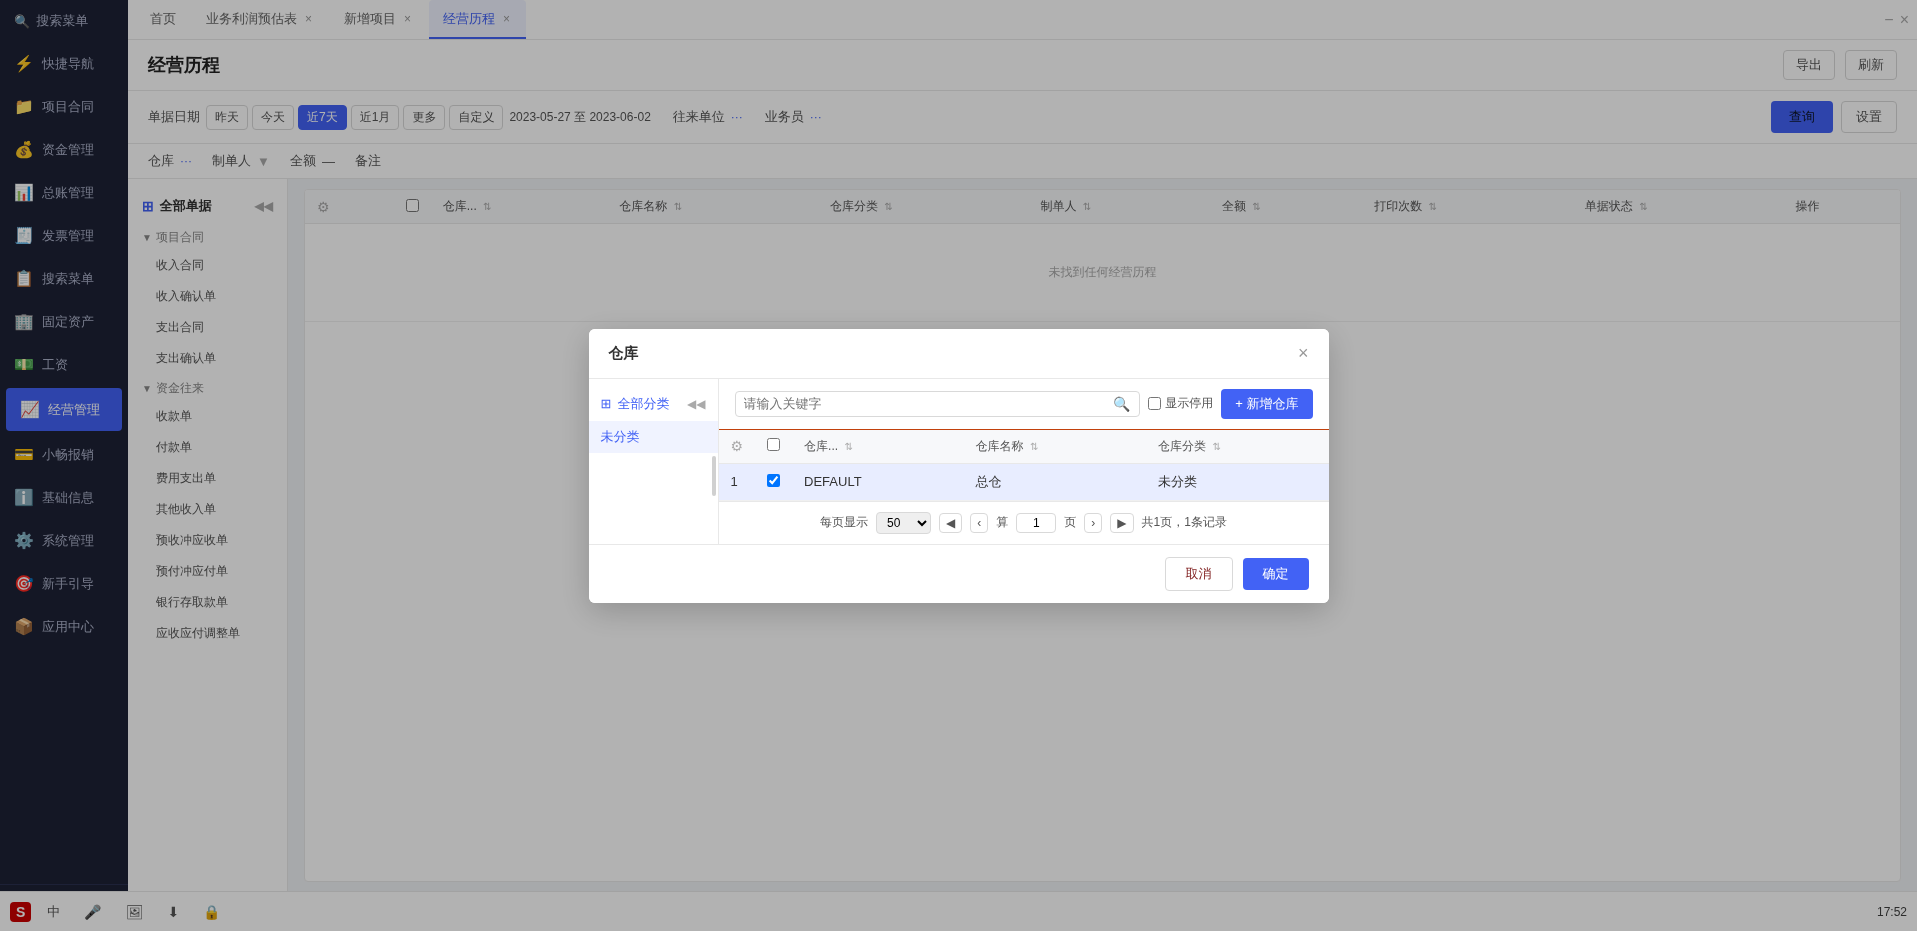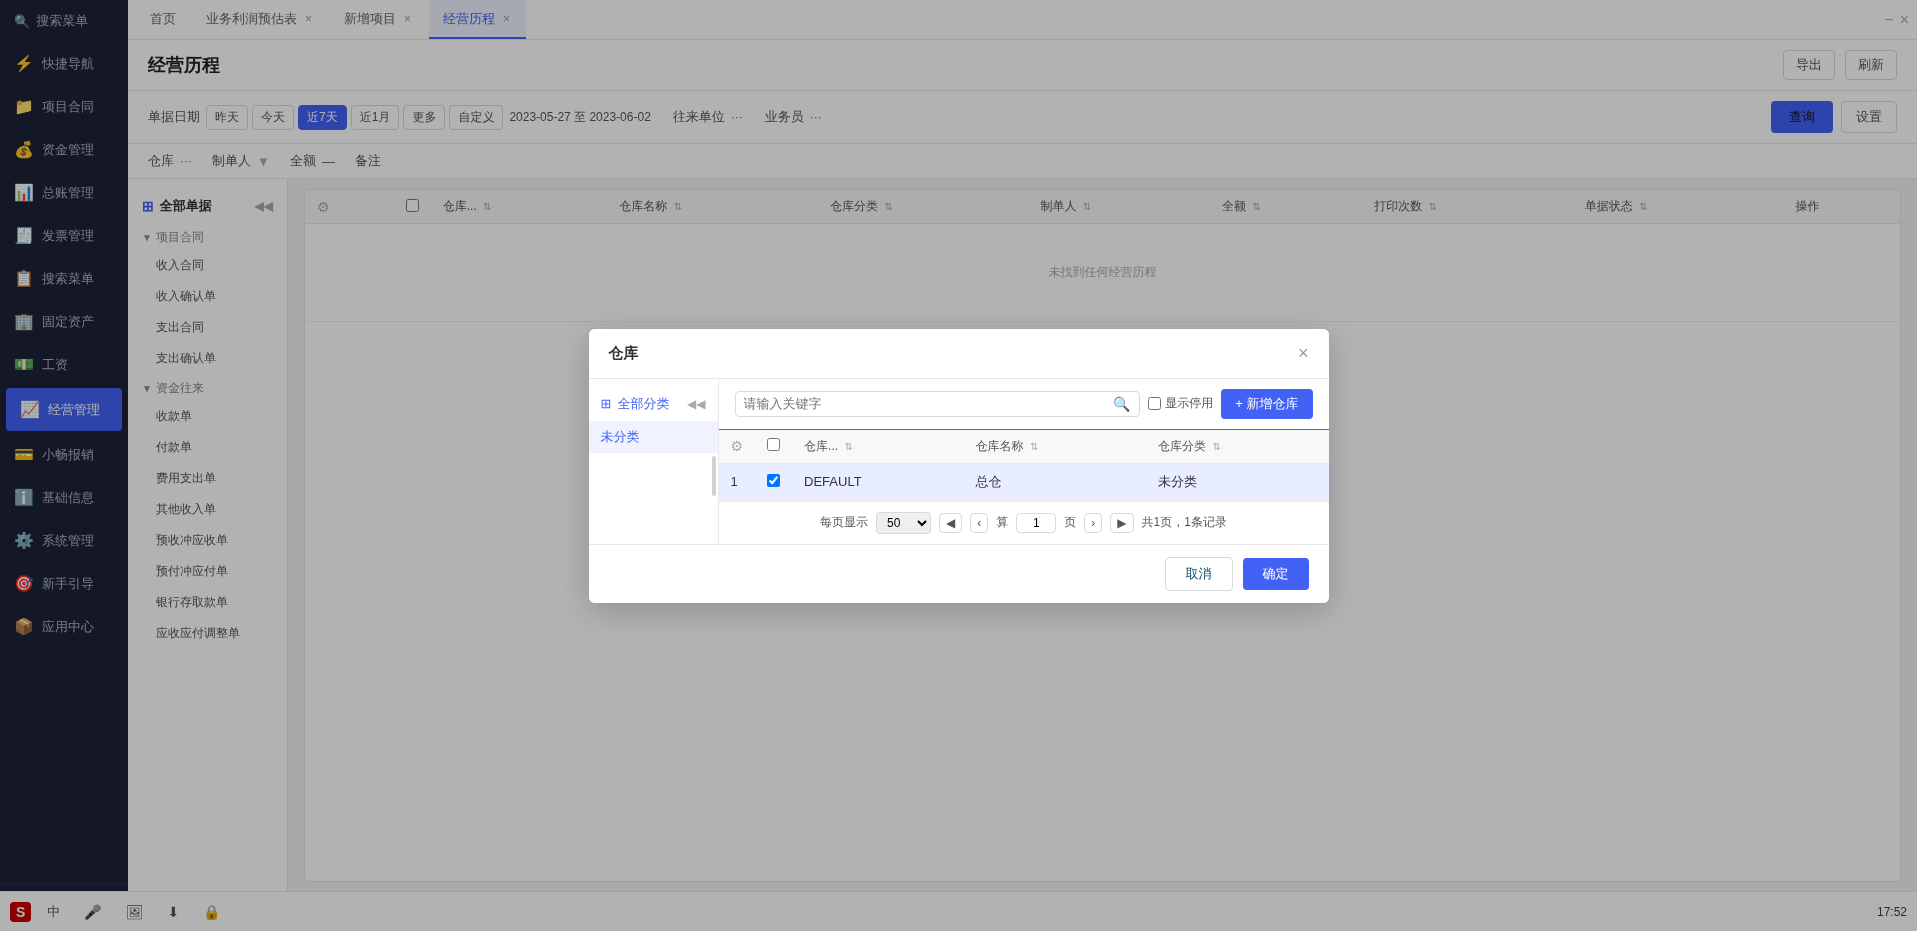--- a/index.html
+++ b/index.html
@@ -201,21 +201,21 @@
       display: flex; align-items: center; justify-content: center; gap: 8px;
       padding: 10px 16px; border-top: 1px solid #e8e8e8; font-size: 12px; color: #555;
     }
     .modal-page-nav { background: none; border: 1px solid #d9d9d9; border-radius: 4px; padding: 2px 6px; cursor: pointer; color: #555; font-size: 12px; }
     .modal-page-input { border: 1px solid #d9d9d9; border-radius: 4px; width: 40px; text-align: center; padding: 2px; font-size: 12px; }
     .modal-footer {
       display: flex; align-items: center; justify-content: flex-end; gap: 10px;
       padding: 12px 20px; border-top: 1px solid #e8e8e8; background: #fff;
     }
     .btn-cancel {
-      background: #fff; border: 1px solid #d9d9d9; color: #0c4a6e; border-radius: 4px;
+      background: #fff; border: 1px solid #d9d9d9; color: #7f1d1d; border-radius: 4px;
       padding: 7px 20px; font-size: 13px; cursor: pointer;
     }
     .btn-confirm {
       background: #4262f5; color: #fff; border: none; border-radius: 4px;
       padding: 7px 20px; font-size: 13px; cursor: pointer;
     }
 
     .checkbox-cell { width: 28px; text-align: center; }
     input[type="checkbox"] { cursor: pointer; }
     .gear-icon { color: #aaa; font-size: 14px; cursor: pointer; }

